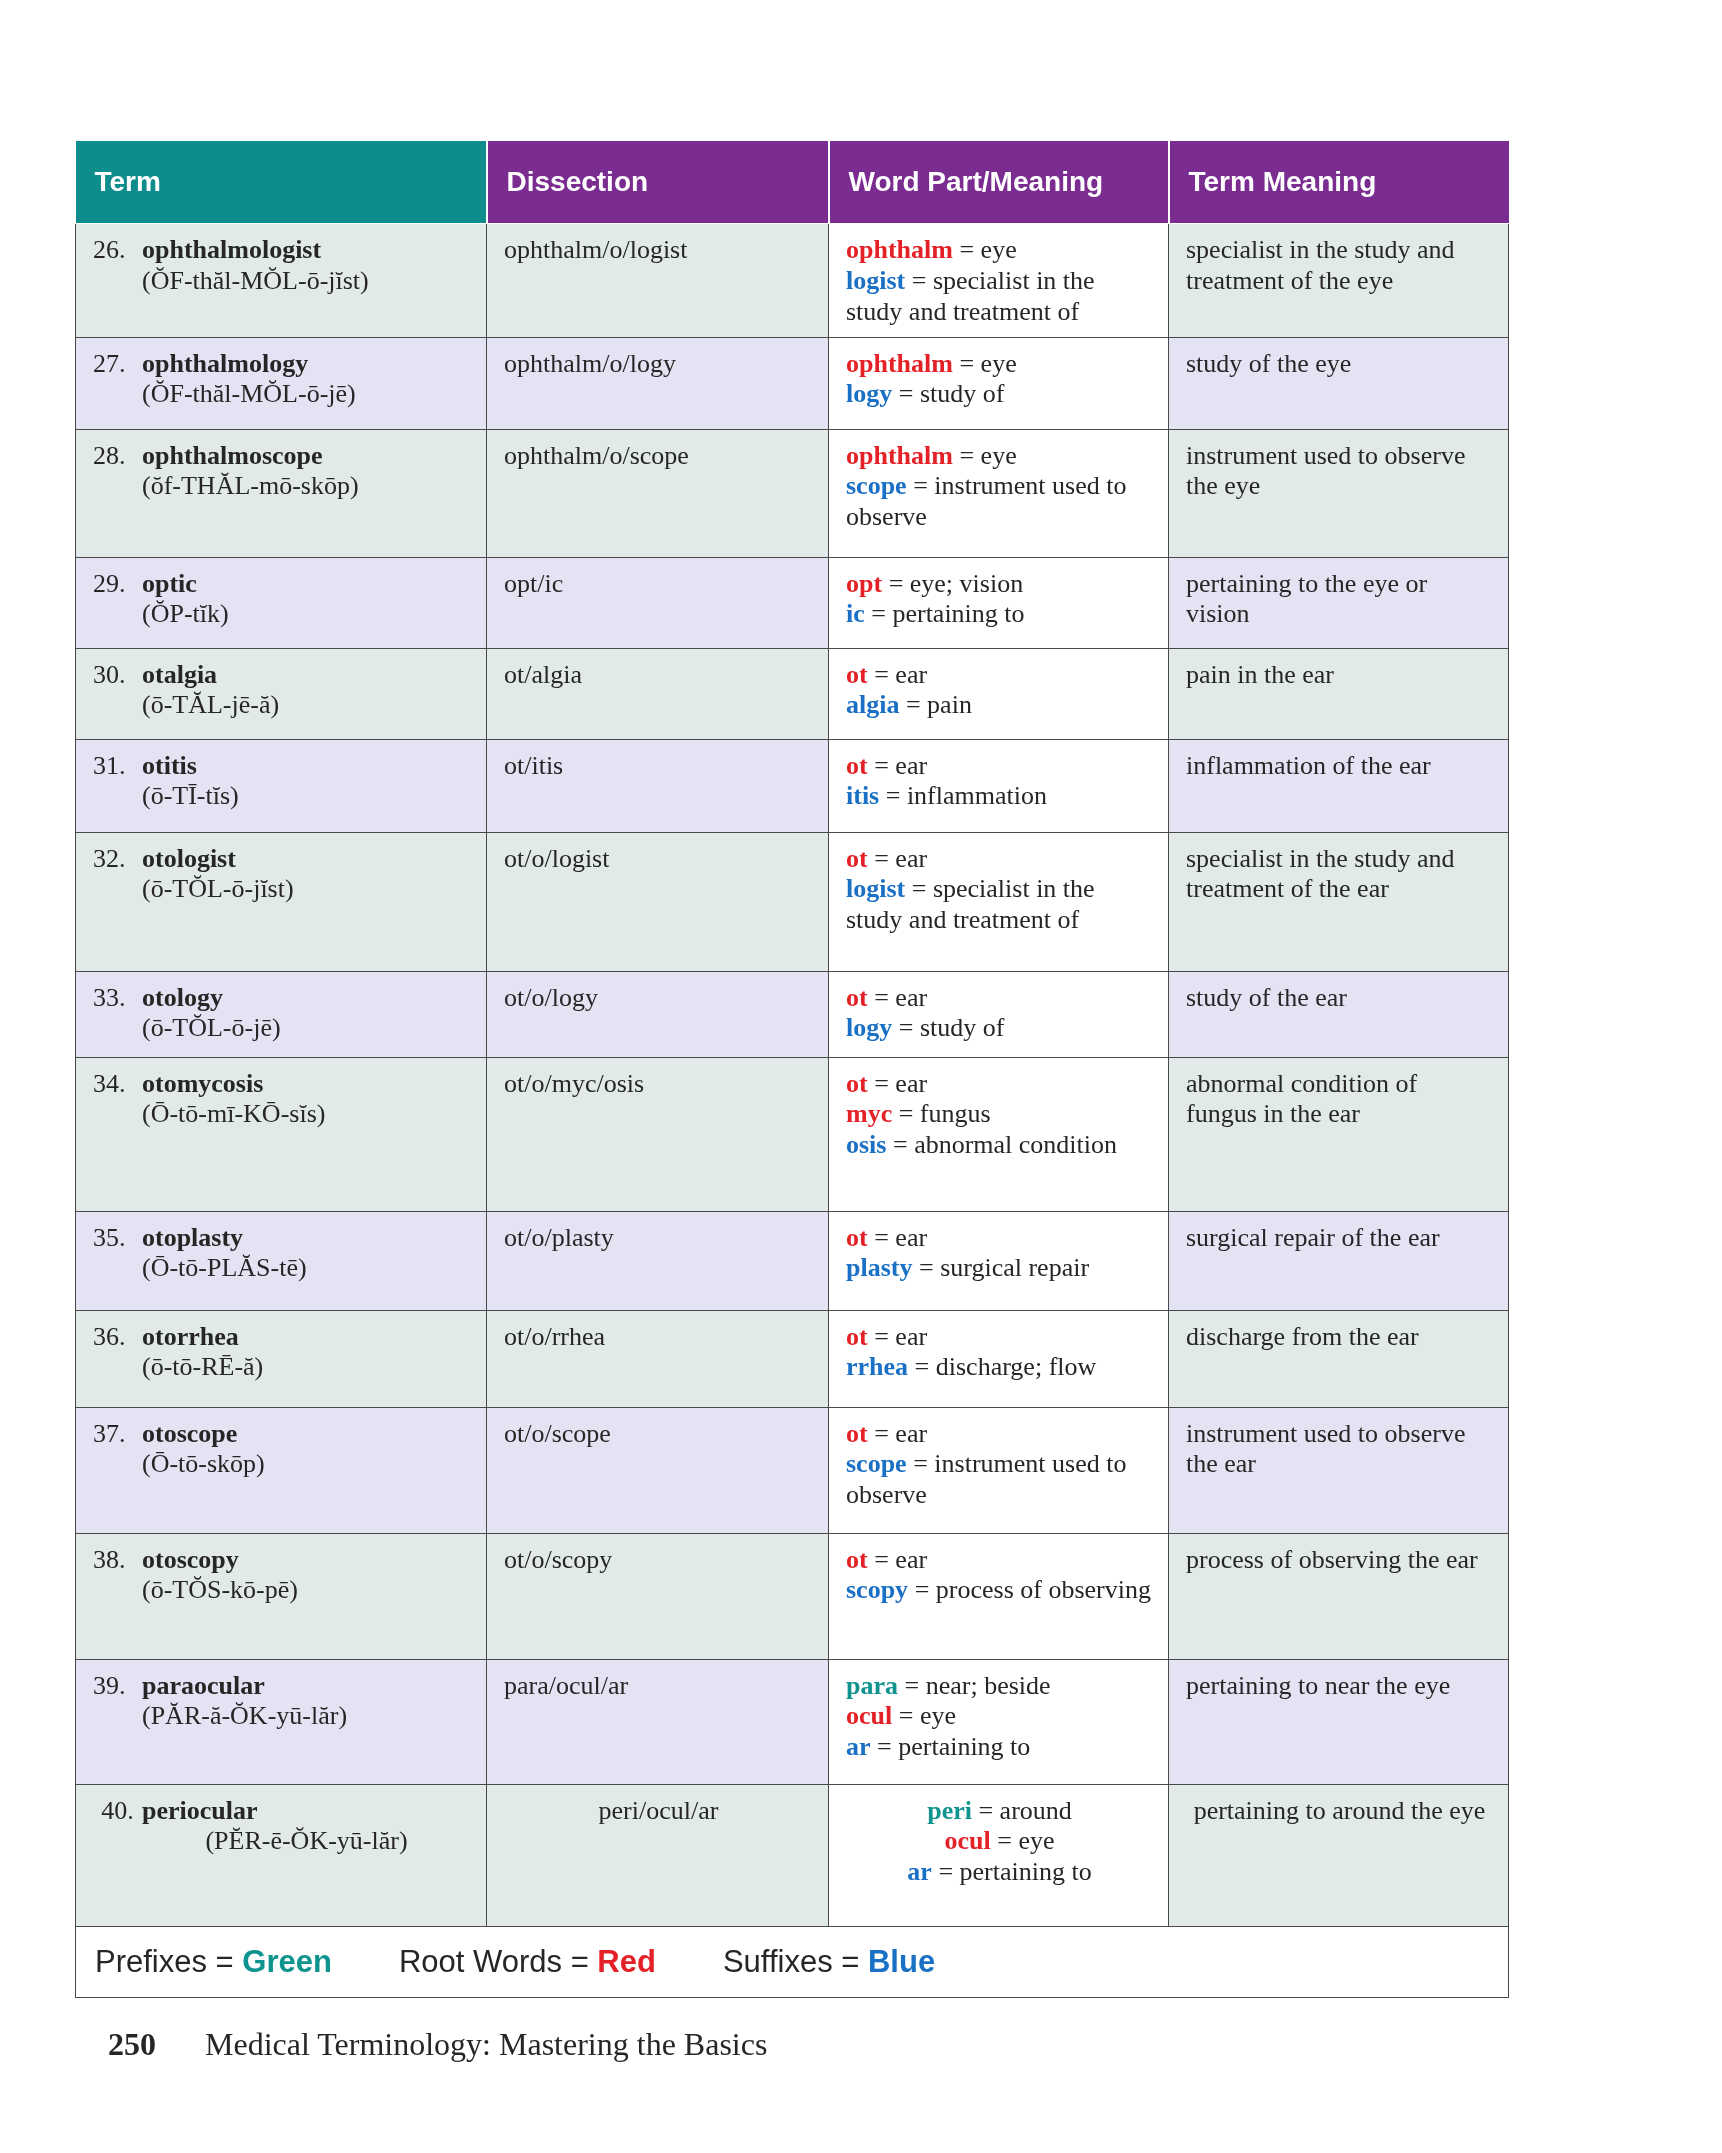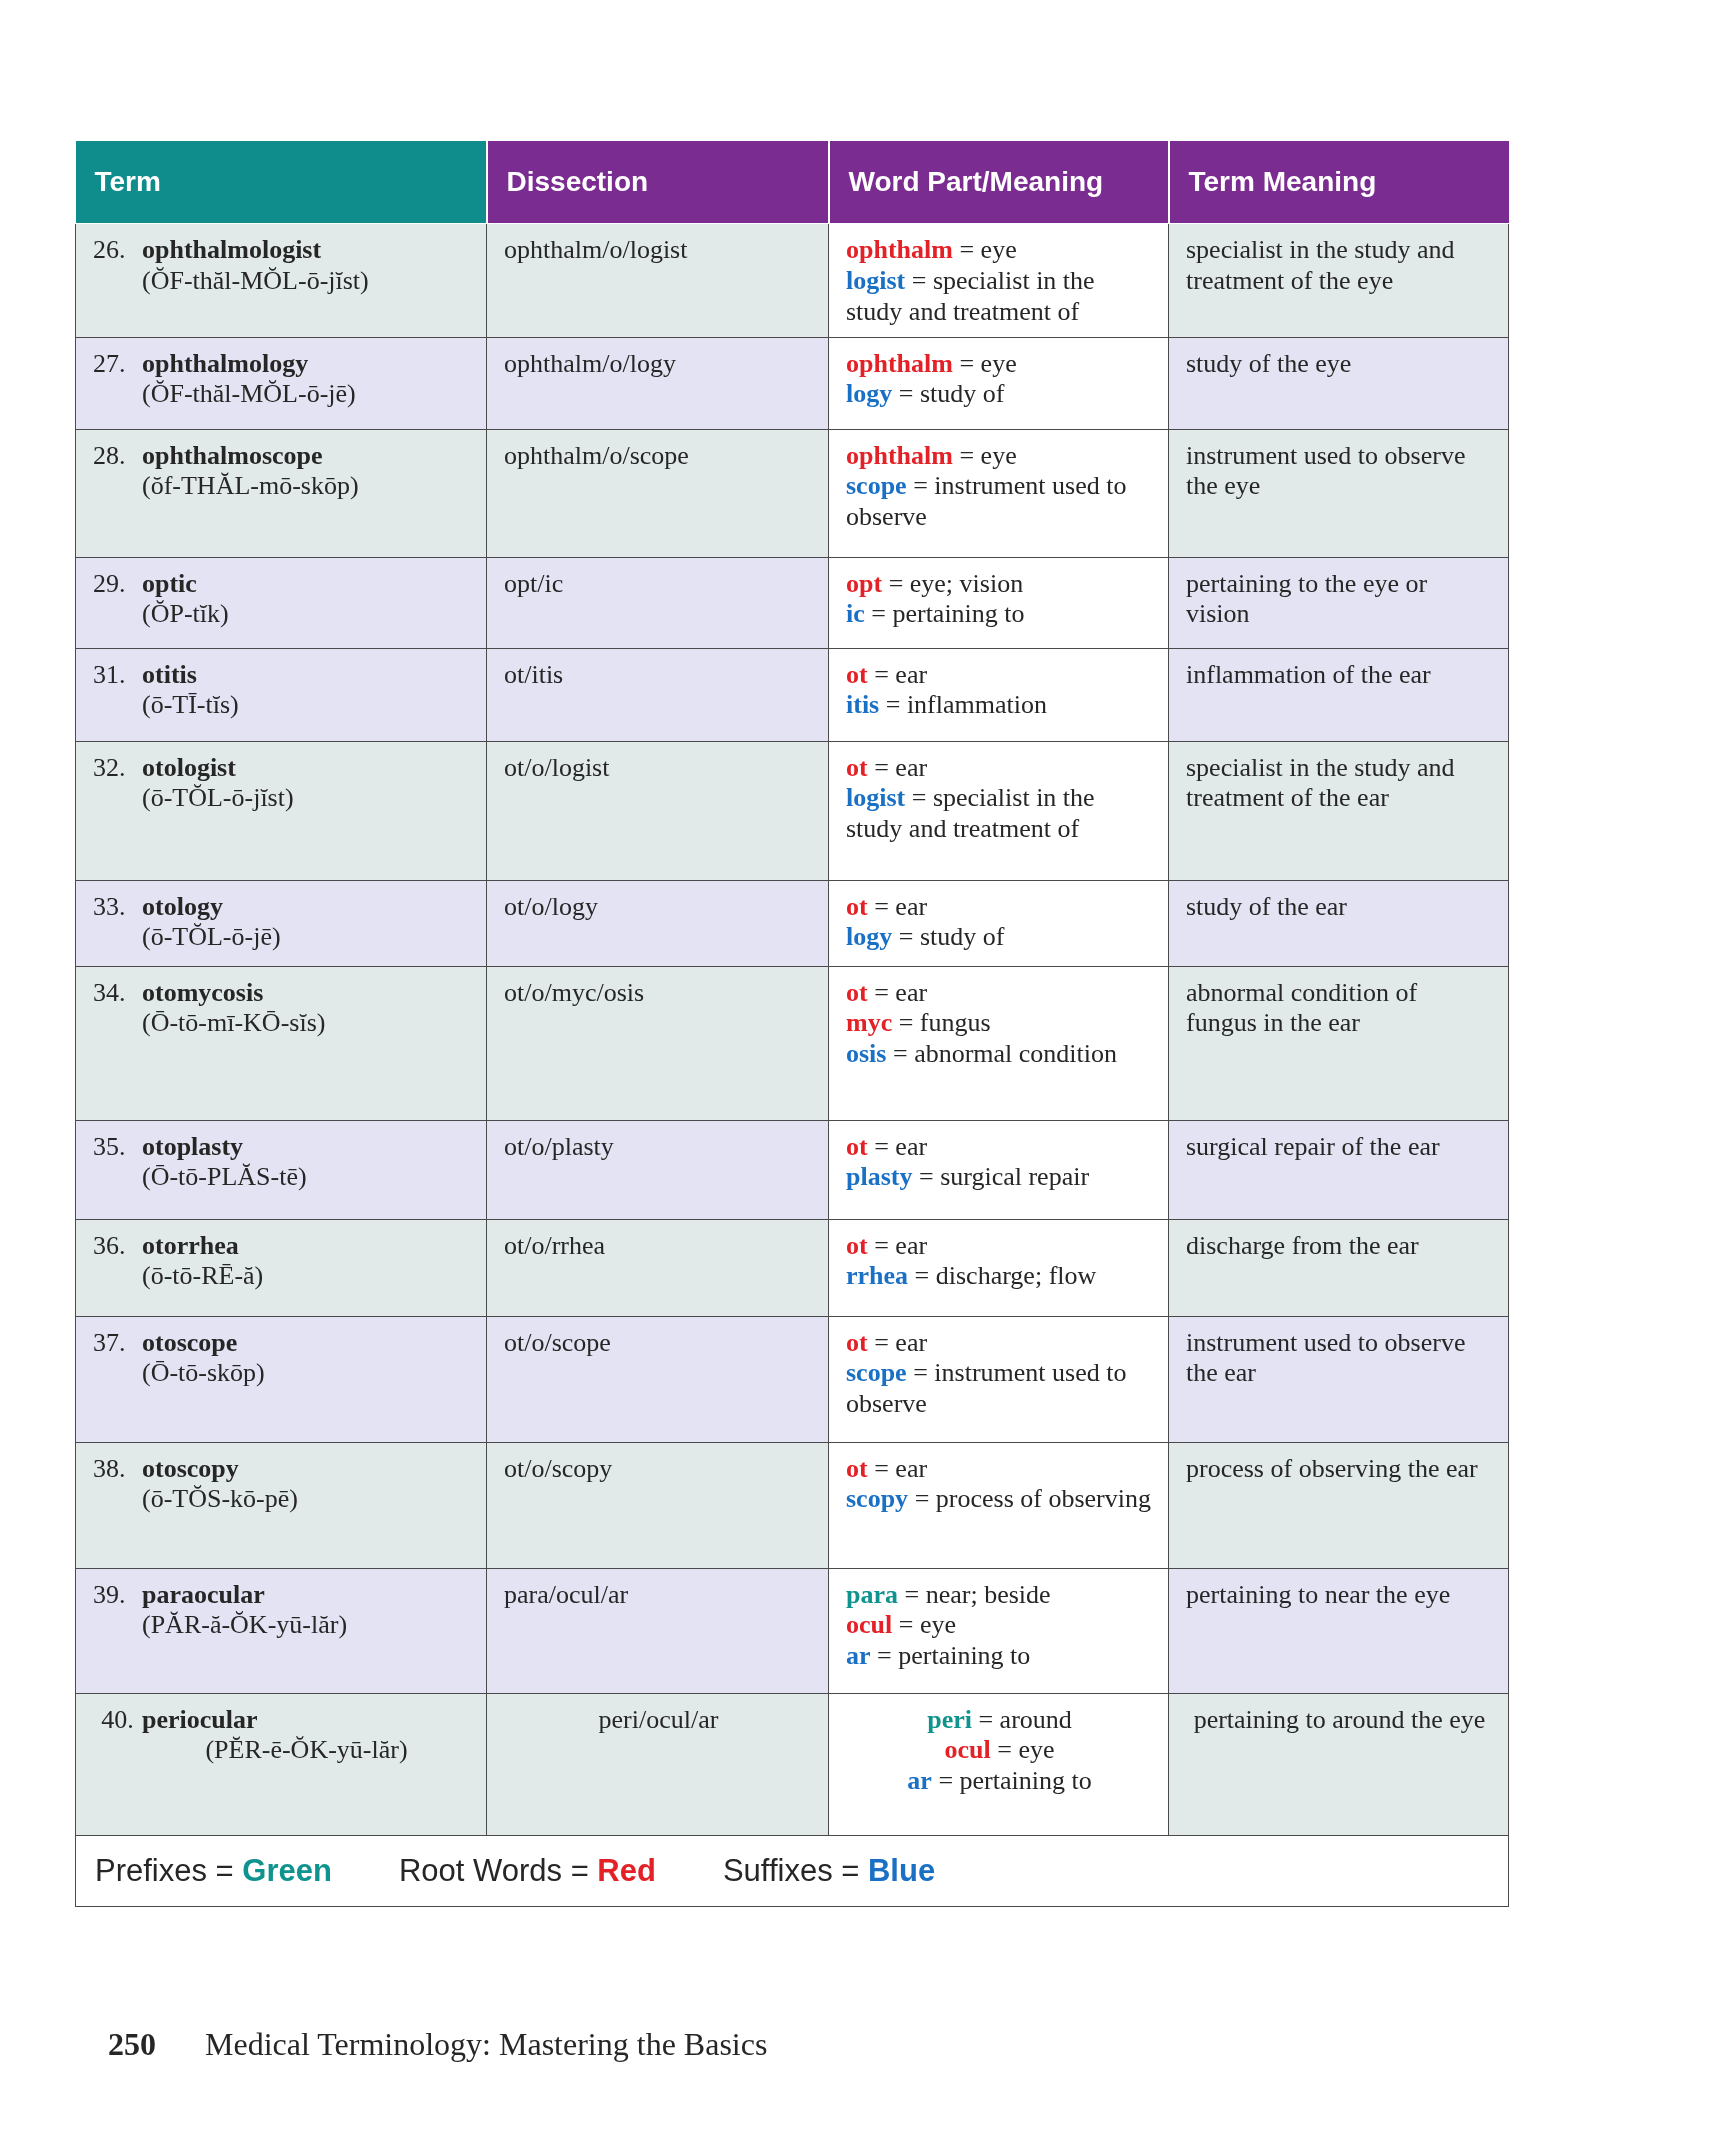--- a/index.html
+++ b/index.html
@@ -155,20 +155,35 @@
             </div>
             <div class="pron">(ŎP-tĭk)</div>
           </td>
           <td class="col-diss tint-l"><span>opt/ic</span></td>
           <td class="col-wp">
             <div class="wp-line"><b class="wp c-root">opt</b><span> = eye; vision</span></div>
             <div class="wp-line"><b class="wp c-suffix">ic</b><span> = pertaining to</span></div>
           </td>
           <td class="col-meaning tint-l"><span>pertaining to the eye or vision</span></td>
         </tr>
+        <tr style="height: 91px;">
+          <td class="col-term tint-g">
+            <div class="term-line">
+              <span class="num">30.</span>
+              <span class="term">otalgia</span>
+            </div>
+            <div class="pron">(ō-TĂL-jē-ă)</div>
+          </td>
+          <td class="col-diss tint-g"><span>ot/algia</span></td>
+          <td class="col-wp">
+            <div class="wp-line"><b class="wp c-root">ot</b><span> = ear</span></div>
+            <div class="wp-line"><b class="wp c-suffix">algia</b><span> = pain</span></div>
+          </td>
+          <td class="col-meaning tint-g"><span>pain in the ear</span></td>
+        </tr>
         <tr style="height: 93px; padding-left: 12px;">
           <td class="col-term tint-l">
             <div class="term-line">
               <span class="num">31.</span>
               <span class="term">otitis</span>
             </div>
             <div class="pron">(ō-TĪ-tĭs)</div>
           </td>
           <td class="col-diss tint-l"><span>ot/itis</span></td>
           <td class="col-wp">

